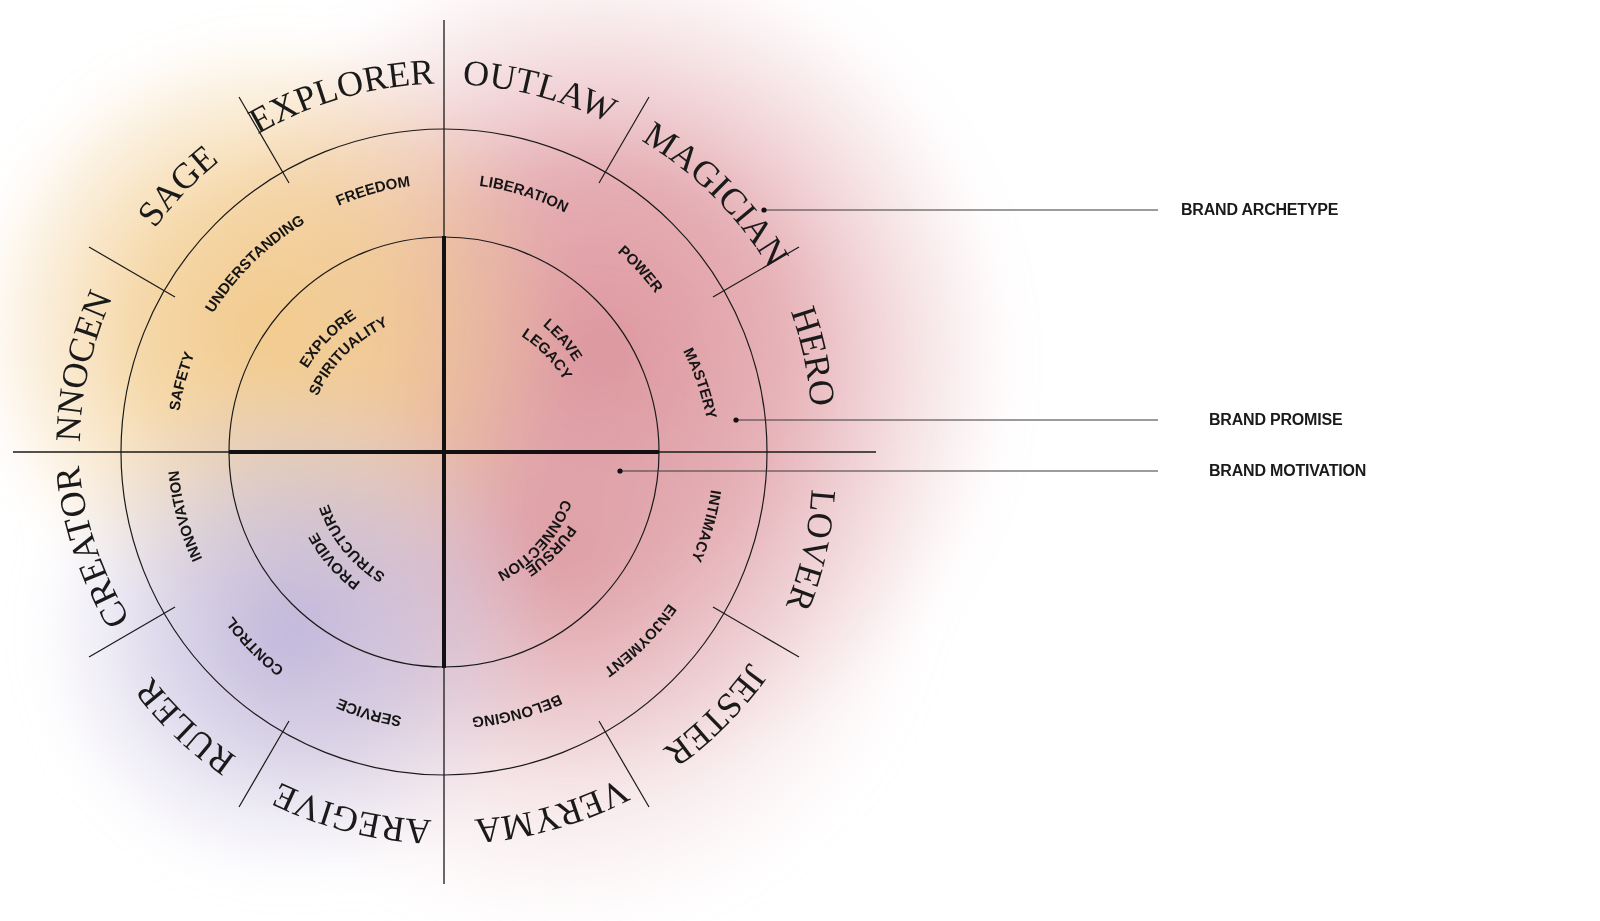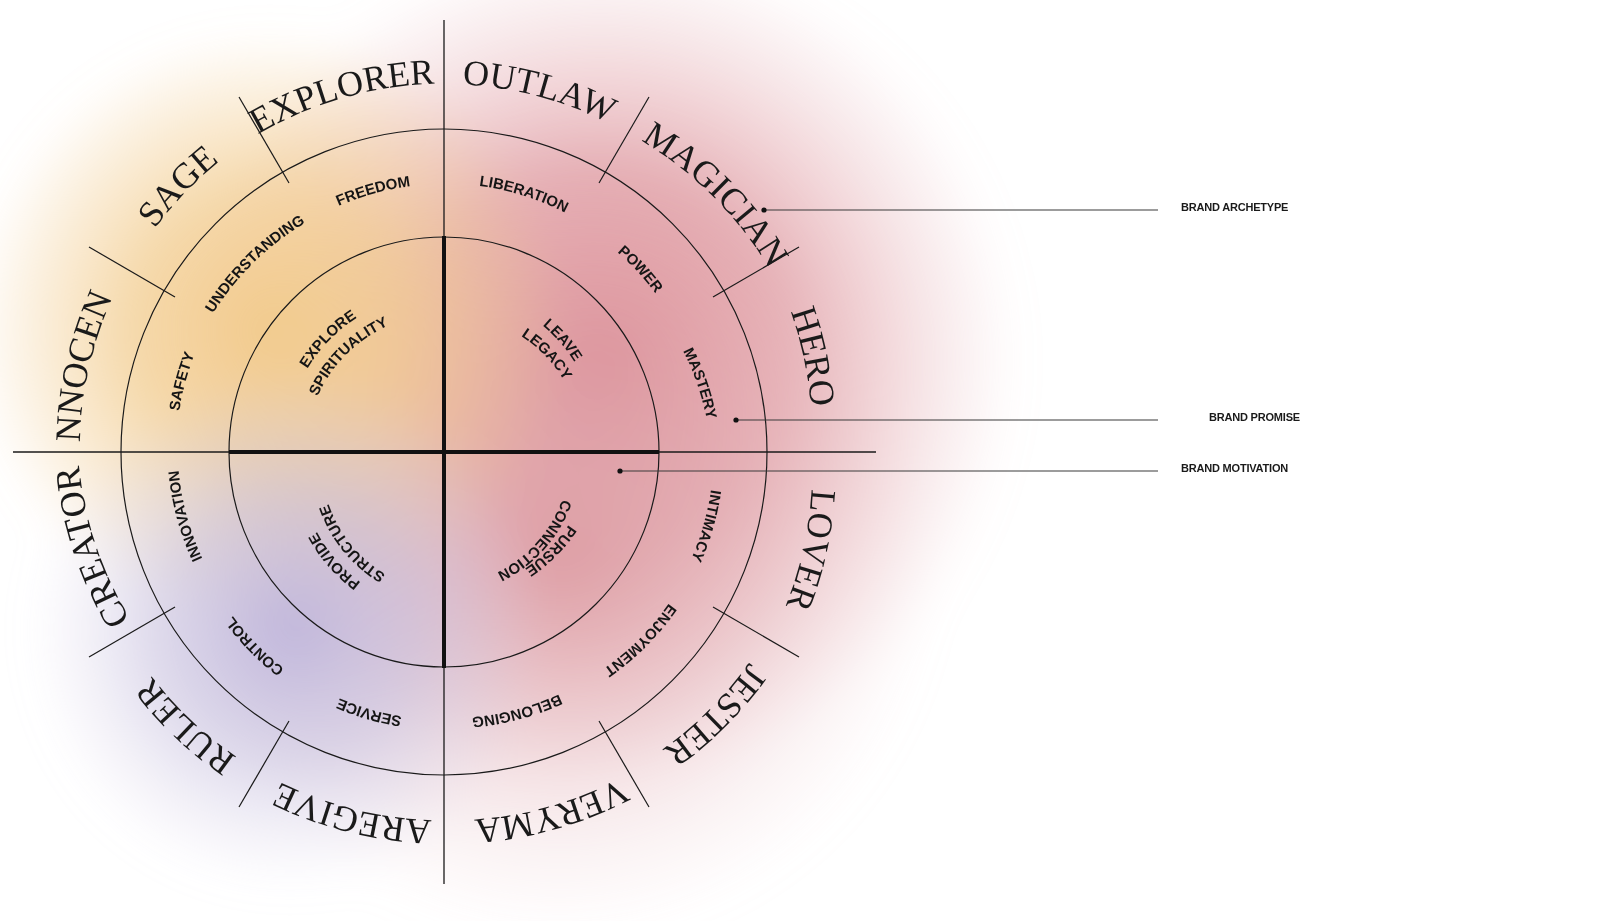--- a/index.html
+++ b/index.html
@@ -1,21 +1,21 @@
 <!DOCTYPE html>
 <html><head>
 <meta charset="utf-8">
 <style>
   html,body{margin:0;padding:0;background:#ffffff;}
   body{width:1600px;height:921px;overflow:hidden;position:relative;}
   #wheel{position:absolute;left:0;top:0;width:1600px;height:921px;}
   .archetype{font-family:"Liberation Serif","DejaVu Serif",serif;font-size:36px;fill:#1a1a1a;letter-spacing:0px;}
   .promise{font-family:"Liberation Sans","DejaVu Sans",sans-serif;font-size:15px;font-weight:700;fill:#151515;}
   .motive{font-family:"Liberation Sans","DejaVu Sans",sans-serif;font-size:15px;font-weight:700;fill:#151515;}
-  .legend-label{position:absolute;left:1181px;font-family:"Liberation Sans","DejaVu Sans",sans-serif;font-size:11px;font-weight:700;color:#1a1a1a;letter-spacing:-0.2px;white-space:nowrap;}
+  .legend-label{position:absolute;left:1181px;font-family:"Liberation Sans","DejaVu Sans",sans-serif;font-size:16px;font-weight:700;color:#1a1a1a;letter-spacing:-0.2px;white-space:nowrap;}
 </style>
 </head>
 <body>
 
 <svg id="wheel" xmlns="http://www.w3.org/2000/svg" width="1600" height="921" viewBox="0 0 1600 921">
   <defs>
     <radialGradient id="gOrange" cx="270" cy="330" r="300" gradientUnits="userSpaceOnUse">
       <stop offset="0" stop-color="#f2cb8d" stop-opacity="1"></stop>
       <stop offset="0.45" stop-color="#f2cb8d" stop-opacity="0.75"></stop>
       <stop offset="1" stop-color="#f2cb8d" stop-opacity="0"></stop>
@@ -149,13 +149,13 @@
     <circle cx="764" cy="210" r="2.6" fill="#111" stroke="none"></circle>
     <line x1="736" y1="420" x2="1158" y2="420"></line>
     <circle cx="736" cy="420" r="2.6" fill="#111" stroke="none"></circle>
     <line x1="620" y1="471" x2="1158" y2="471"></line>
     <circle cx="620" cy="471" r="2.6" fill="#111" stroke="none"></circle>
   </g>
 </svg>
 
 <div class="legend-label" style="top:201px;">BRAND ARCHETYPE</div>
 <div class="legend-label" style="top:411px;margin-left:28px;">BRAND PROMISE</div>
-<div class="legend-label" style="top:462px;">BRAND MOTIVATION</div>
+<div class="legend-label" style="top:462px;margin-left:28px;">BRAND MOTIVATION</div>
 
 </body></html>

